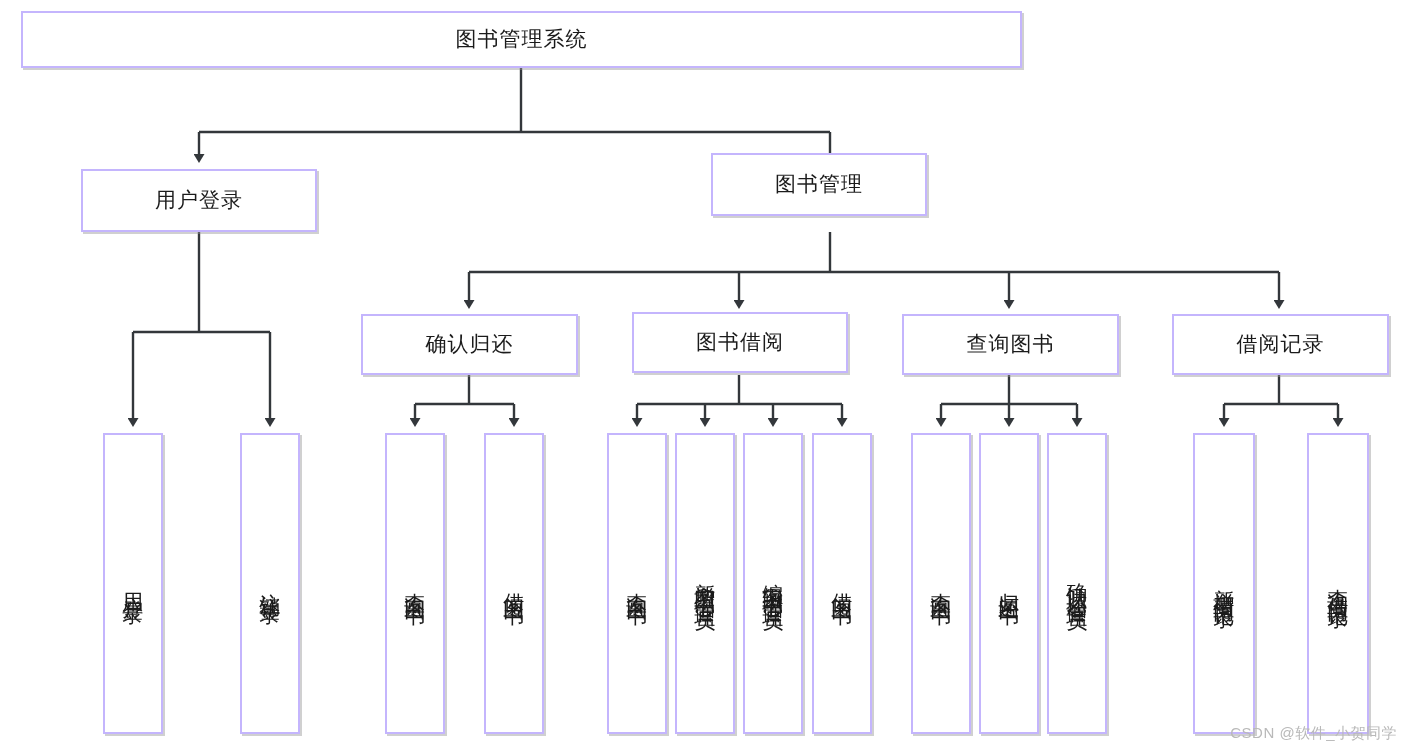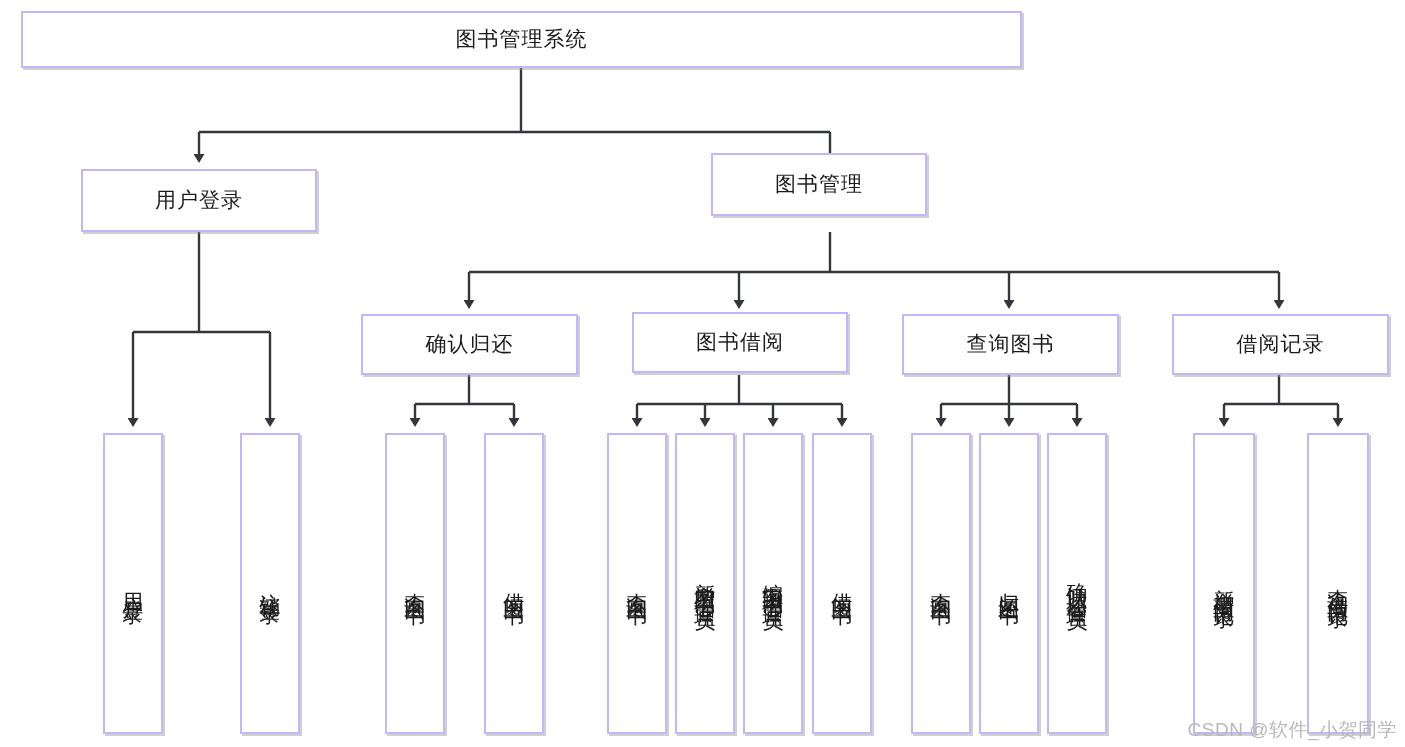--- a/index.html
+++ b/index.html
@@ -50,21 +50,21 @@
   svg.wires{
     position:absolute;
     left:0;top:0;
     width:1405px;height:747px;
     pointer-events:none;
   }
   .watermark{
     position:absolute;
     right:8px;
     bottom:4px;
-    font-size:19px;
+    font-size:15px;
     color:#b9b9b9;
     white-space:nowrap;
     letter-spacing:.5px;
   }
 </style>
 </head>
 <body>
 
 <div id="canvas">
 

